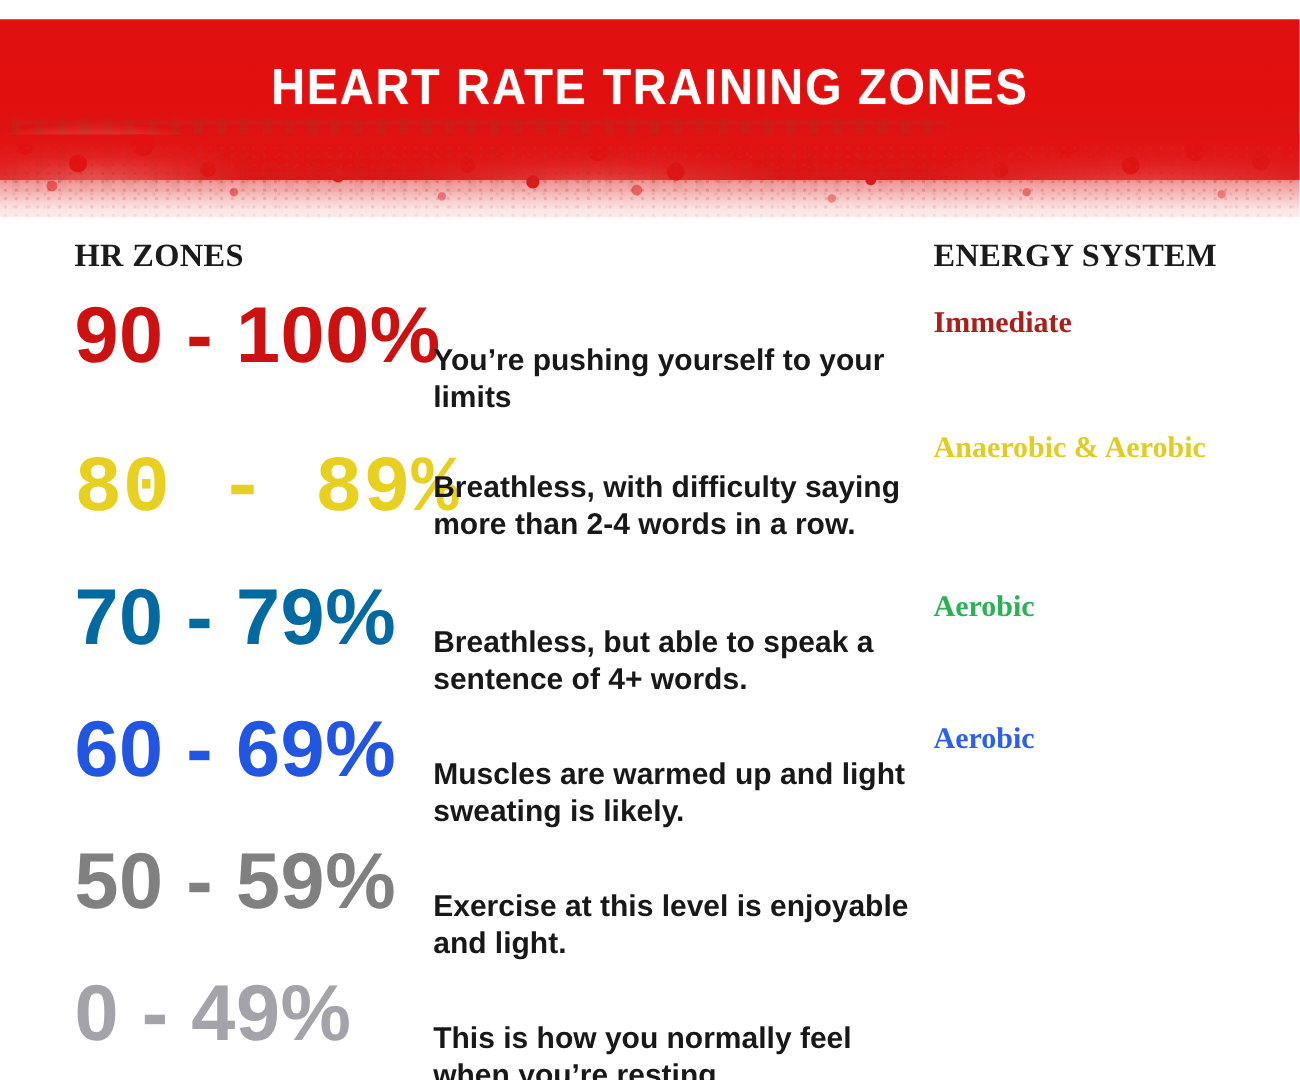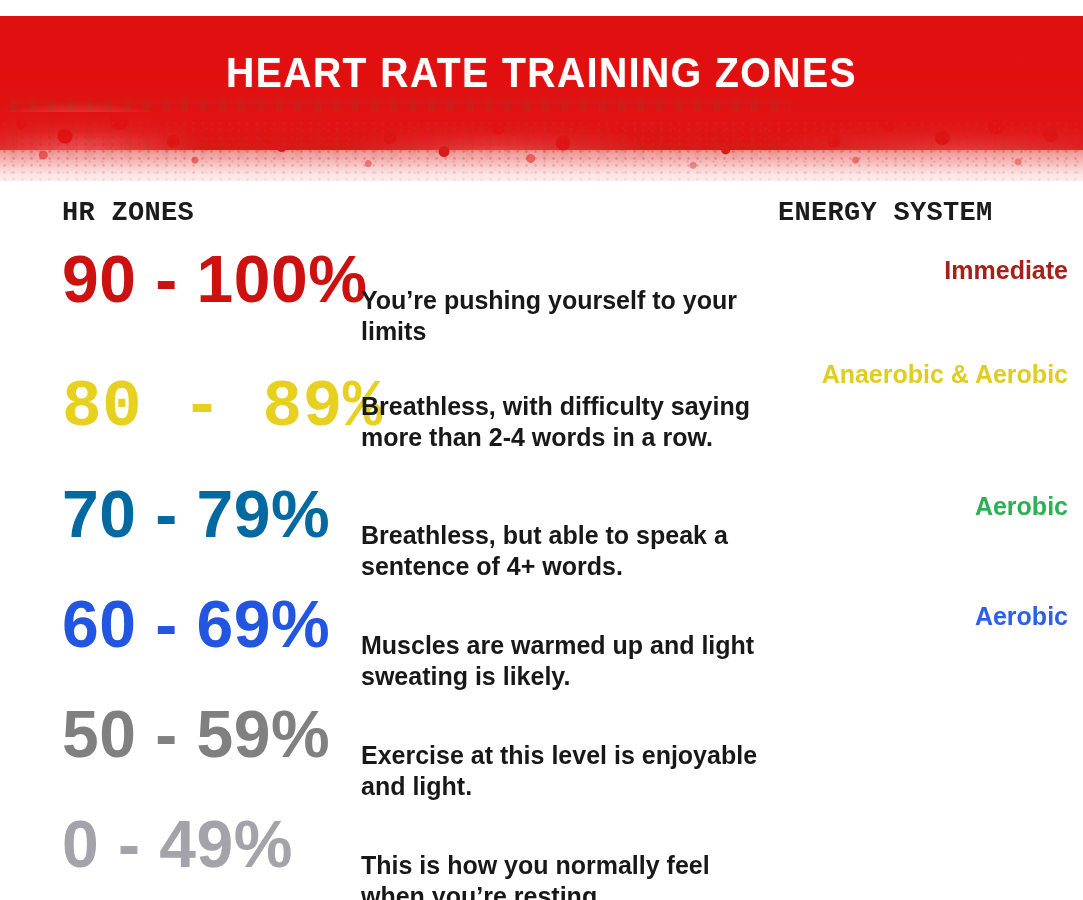--- a/index.html
+++ b/index.html
@@ -130,21 +130,21 @@
   .col-headers {
     position: absolute;
     left: 0;
     top: 33px;
     width: 1083px;
     height: 34px;
   }
   .col-head {
     position: absolute;
     color: #1b1b1b;
-    font-family: Liberation Mono, monospace;
+    font-family: Liberation Serif, serif;
     font-size: 27px;
     font-weight: bold;
     letter-spacing: .3px;
     white-space: nowrap;
     text-align: center;
   }
   .col-head.hr    { left: 62px; }
   .col-head.energy{ left: 778px; }
 
   .rows {
@@ -180,25 +180,24 @@
     font-family: "Liberation Sans Narrow", "Liberation Sans", sans-serif;
     font-size: 25px;
     font-weight: bold;
     line-height: 1.22;
     margin-top: 32px;
   }
   .zone-energy {
     position: absolute;
     left: 778px;
     width: 290px;
-    font-family: Liberation Sans, sans-serif;
+    font-family: Liberation Serif, serif;
     font-size: 25px;
     font-weight: bold;
     line-height: 1.28;
-    text-align: right;
   }
 
   
   .r0 .zone-range { top: 9px; }
   .r0 .zone-desc  { top: 16px; }
   .r0 .zone-energy{ top: 17px; }
 
   .r1 .zone-range { top: 28px; }
   .r1 .zone-desc  { top: 12px; }
   .r1 .zone-energy{ top: 11px; }

